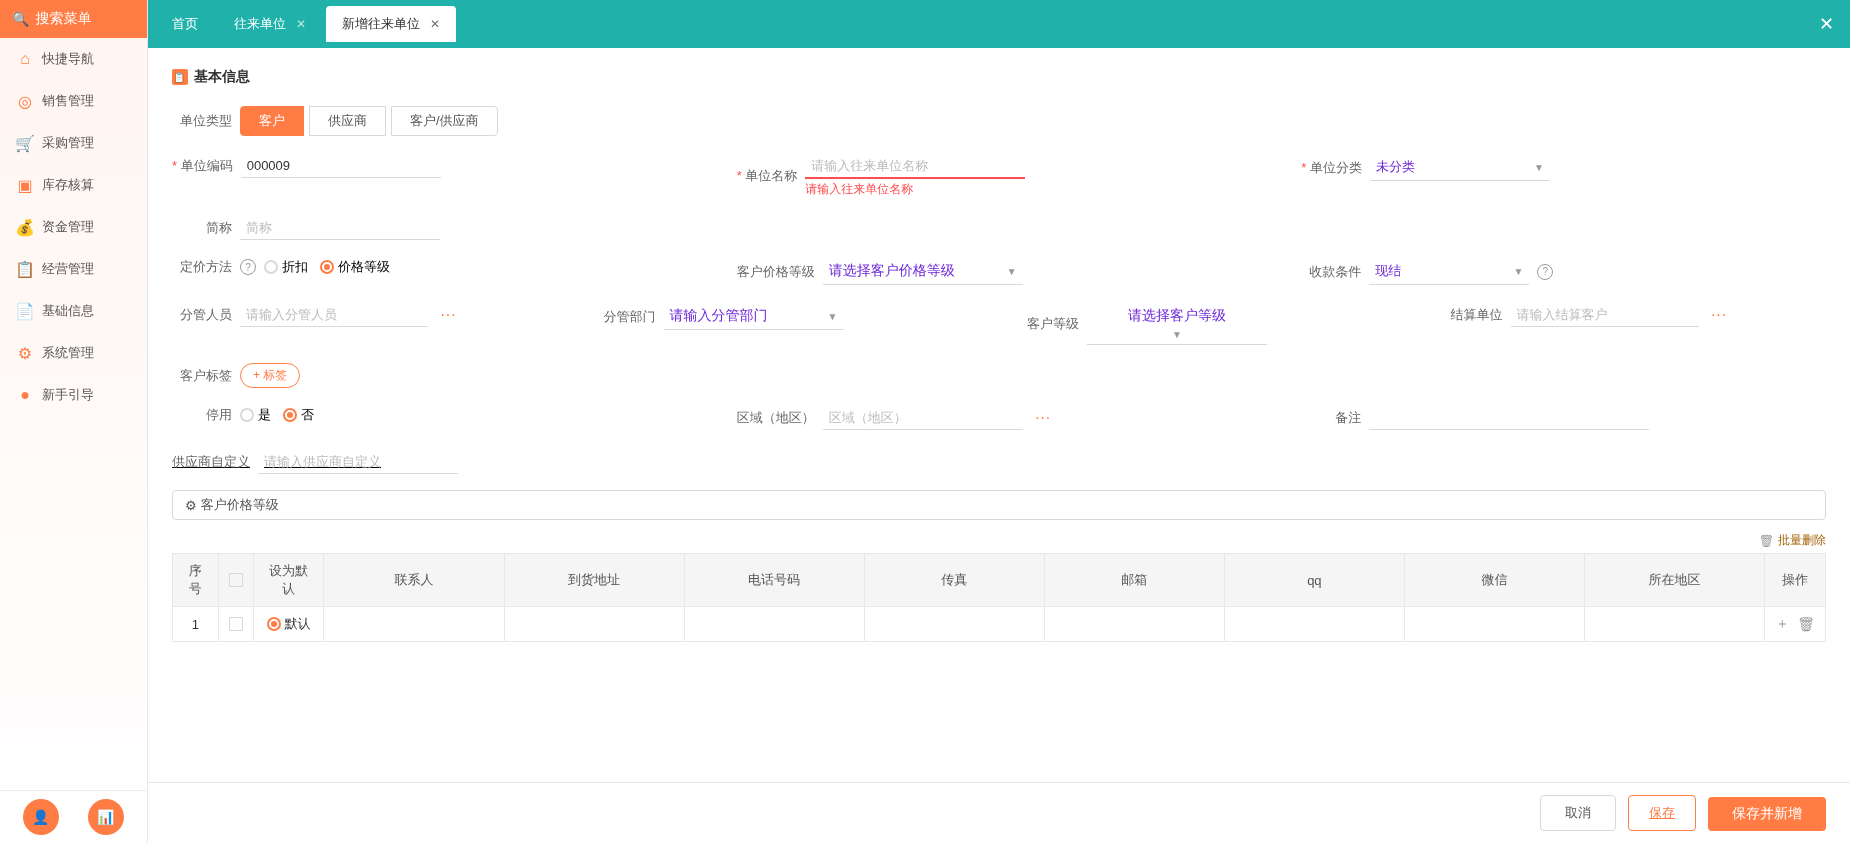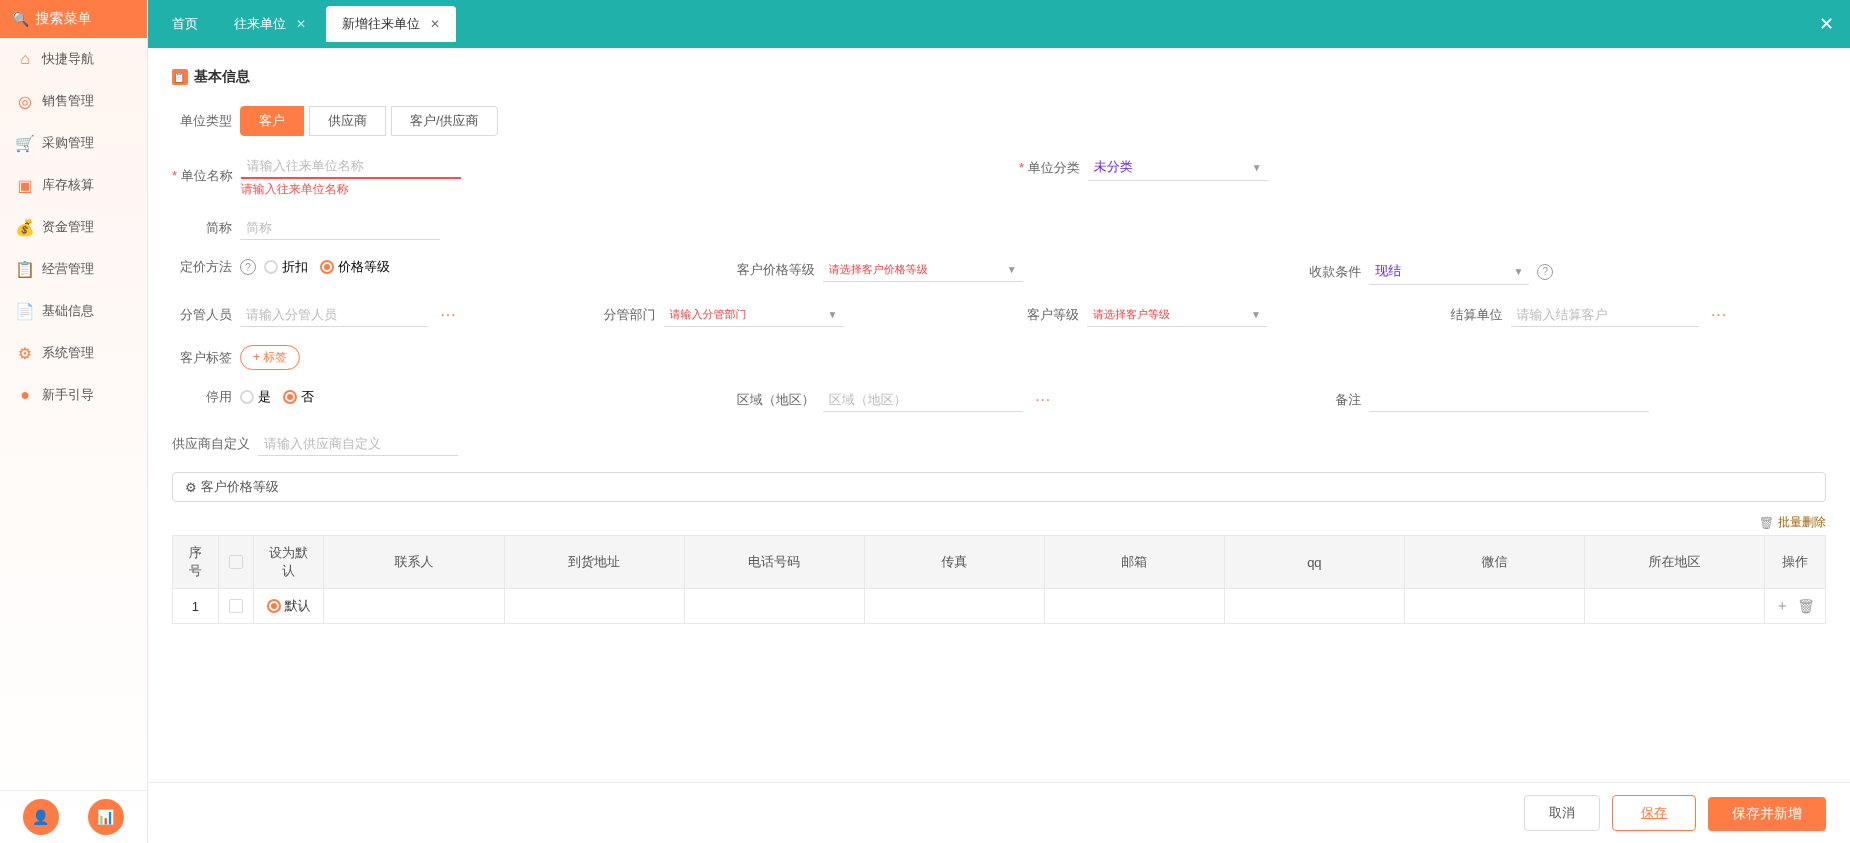--- a/index.html
+++ b/index.html
@@ -209,21 +209,21 @@
     .select-field {
       display: flex;
       align-items: center;
       border-bottom: 1px solid #d9d9d9;
       padding: 4px 6px;
       min-width: 160px;
       cursor: pointer;
       gap: 4px;
     }
     .select-value { flex: 1; color: #6d28d9; font-size: 13px; }
-    .select-placeholder { flex: 1; color: #ef4444; font-size: 11px; }
+    .select-placeholder { flex: 1; color: #6d28d9; font-size: 14px; }
     .select-arrow { color: #999; font-size: 10px; }
 
     
     .radio-group { display: flex; align-items: center; gap: 12px; }
     .radio-item { display: flex; align-items: center; gap: 4px; cursor: pointer; }
     .radio-circle {
       width: 14px; height: 14px;
       border: 2px solid #d9d9d9;
       border-radius: 50%;
       display: flex; align-items: center; justify-content: center;
@@ -262,20 +262,21 @@
       display: flex; align-items: center; justify-content: center;
       font-size: 10px;
       color: #999;
       cursor: pointer;
     }
 
     
     .supplier-custom {
       margin-top: 20px;
       margin-bottom: 16px;
+      text-decoration: underline;
     }
 
     
     .custom-settings-btn {
       display: flex;
       align-items: center;
       gap: 4px;
       border: 1px solid #d9d9d9;
       border-radius: 4px;
       padding: 5px 12px;
@@ -331,21 +332,21 @@
     .btn-cancel {
       padding: 8px 24px;
       border: 1px solid #d9d9d9;
       border-radius: 4px;
       background: white;
       cursor: pointer;
       font-size: 13px;
       color: #555;
     }
     .btn-save {
-      padding: 8px 28px;
+      padding: 8px 20px;
       border: 1px solid #ff7d45;
       border-radius: 4px;
       background: white;
       cursor: pointer;
       font-size: 13px;
       color: #ff7d45;
       text-decoration: underline;
     }
     .btn-save-new {
       padding: 8px 24px;
@@ -450,20 +451,24 @@
         <span class="form-label">单位类型</span>
         <div class="type-btn-group" id="type-buttons-container">
             <button class="type-btn active">客户</button>
             <button class="type-btn">供应商</button>
             <button class="type-btn">客户/供应商</button>
           </div>
       </div>
     </div>
 
     <div class="form-row">
+      <div class="form-field">
+        <span class="form-label required">单位编码</span>
+        <input class="form-input" value="000009" style="min-width: 200px;">
+      </div>
       <div class="form-field">
         <span class="form-label required">单位名称</span>
         <div class="input-group">
           <input class="form-input error" style="min-width: 220px; border-bottom: 2px solid rgb(255, 77, 79);" placeholder="请输入往来单位名称">
           <span class="error-msg">请输入往来单位名称</span>
         </div>
       </div>
       <div class="form-field">
         <span class="form-label required">单位分类</span>
         <div class="select-field" style="min-width:180px;">
@@ -522,21 +527,21 @@
       </div>
       <div class="form-field">
         <span class="form-label">分管部门</span>
         <div class="select-field" style="min-width:180px;">
           <span class="select-placeholder">请输入分管部门</span>
           <span class="select-arrow">▼</span>
         </div>
       </div>
       <div class="form-field">
         <span class="form-label">客户等级</span>
-        <div class="select-field" style="min-width:180px;">
+        <div class="select-field" style="min-width:180px;flex-direction:column;">
           <span class="select-placeholder">请选择客户等级</span>
           <span class="select-arrow">▼</span>
         </div>
       </div>
       <div class="form-field">
         <span class="form-label">结算单位</span>
         <input class="form-input" style="min-width: 160px;" placeholder="请输入结算客户">
         <span class="ellipsis-btn">···</span>
       </div>
     </div>

